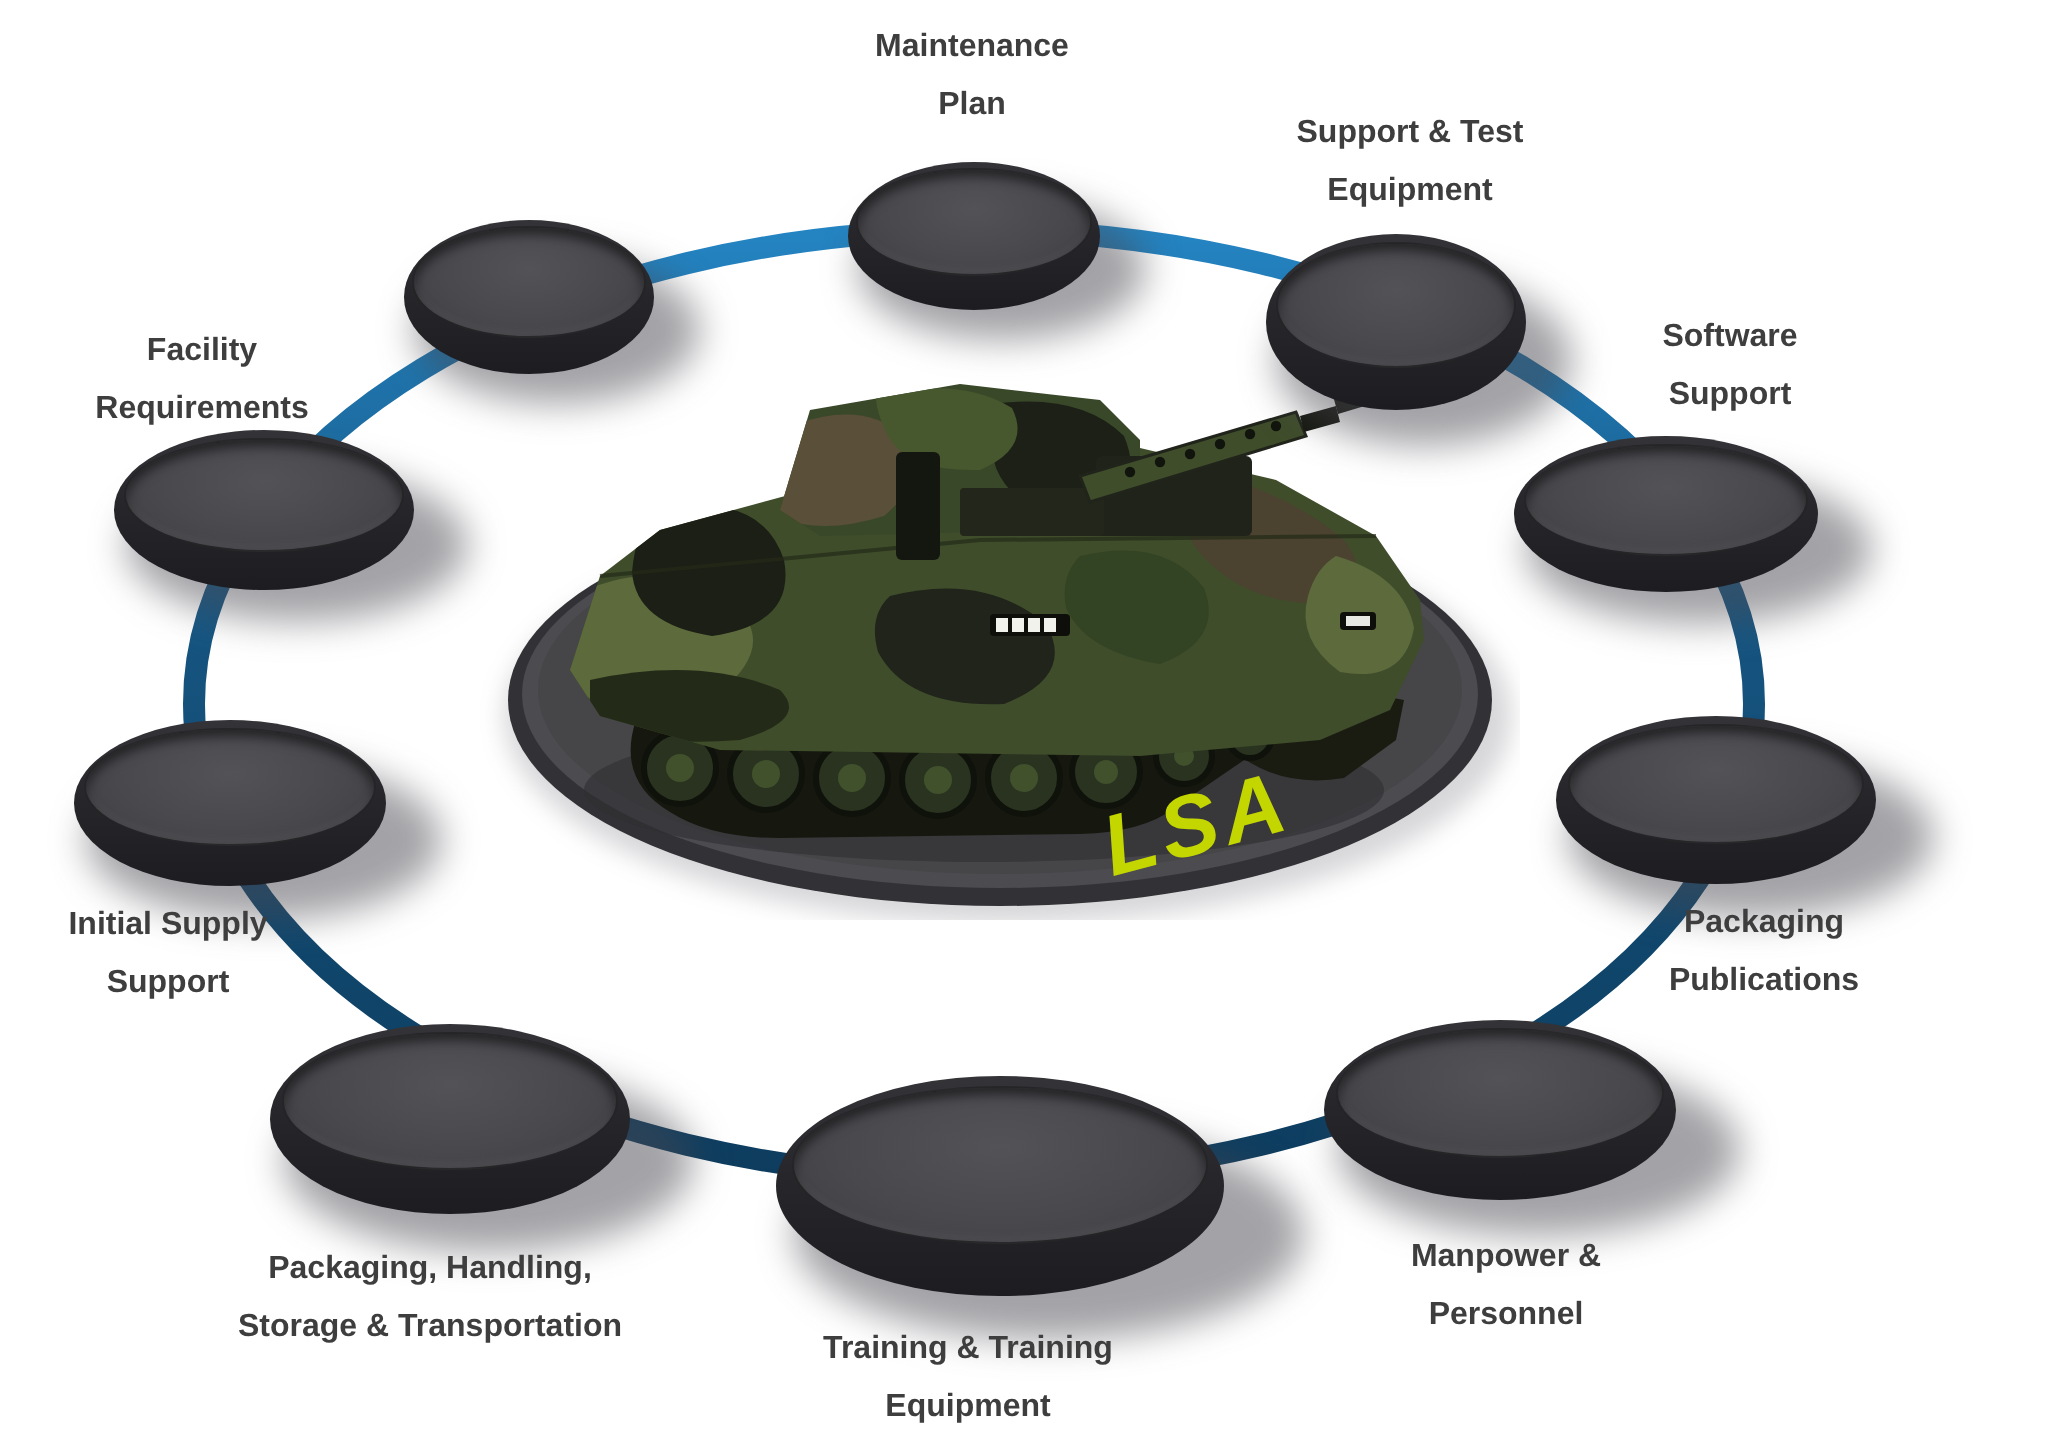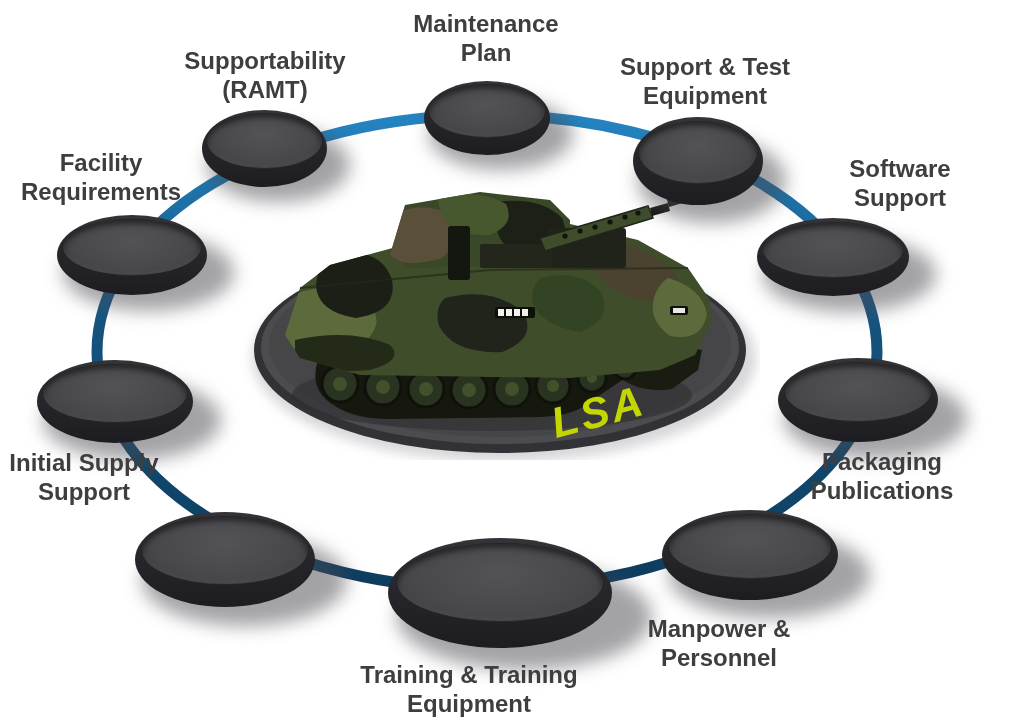--- a/index.html
+++ b/index.html
@@ -29,21 +29,21 @@
     border-radius:50%;
     background:radial-gradient(ellipse at 50% 38%,#525257 0%,#48484d 55%,#3d3d42 100%);
     box-shadow:inset 0 3px 6px rgba(0,0,0,0.55), inset 0 -2px 4px rgba(255,255,255,0.07);
     border:1px solid rgba(0,0,0,0.45);
     box-sizing:border-box;
   }
   .node-label{
     position:absolute;z-index:4;
     transform:translateX(-50%);
     text-align:center;
-    font-weight:bold;font-size:24px;line-height:29px;
+    font-weight:bold;font-size:16px;line-height:29px;
     color:#3e3e3e;
     white-space:pre-line;
   }
 </style>
 </head>
 <body>
 
 <div class="stage">
 
   <svg class="ring" width="1034" height="726" viewBox="0 0 1034 726" aria-hidden="true">
@@ -206,28 +206,28 @@
   <div class="disc" style="left:202px;top:110px;width:125px;height:77px">
     <div class="disc-shadow"></div>
     <div class="disc-body"></div>
     <div class="disc-top"></div>
   </div>
 
   <div class="node-label" style="left:486px;top:9px">Maintenance
 Plan</div>
   <div class="node-label" style="left:705px;top:52px">Support &amp; Test
 Equipment</div>
-  <div class="node-label" style="left:900px;top:154px">Software
+  <div class="node-label" style="left:865px;top:154px">Software
 Support</div>
   <div class="node-label" style="left:882px;top:447px">Packaging
 Publications</div>
-  <div class="node-label" style="left:719px;top:614px">Manpower &amp;
+  <div class="node-label" style="left:753px;top:614px">Manpower &amp;
 Personnel</div>
-  <div class="node-label" style="left:469px;top:660px">Training &amp; Training
+  <div class="node-label" style="left:484px;top:660px">Training &amp; Training
 Equipment</div>
+  <div class="node-label" style="left:215px;top:620px">Packaging, Handling,
+Storage &amp; Transportation</div>
   <div class="node-label" style="left:84px;top:448px">Initial Supply
 Support</div>
-  <div class="node-label" style="left:101px;top:148px">Facility
+  <div class="node-label" style="left:101px;top:161px">Facility
 Requirements</div>
-  <div class="node-label" style="left:265px;top:46px">Supportability
-(RAMT)</div>
 
 </div>
 
 </body></html>

